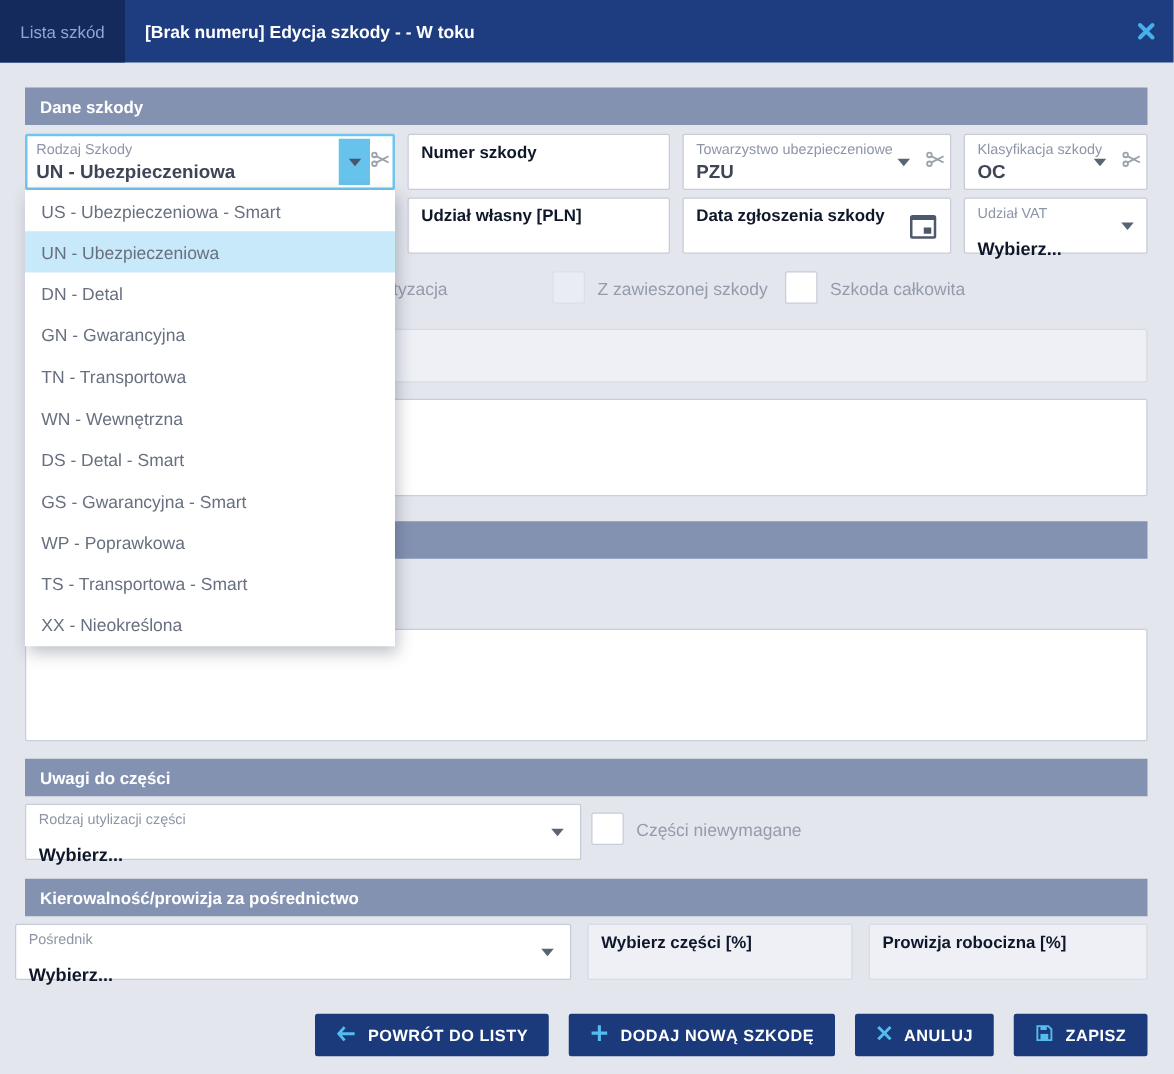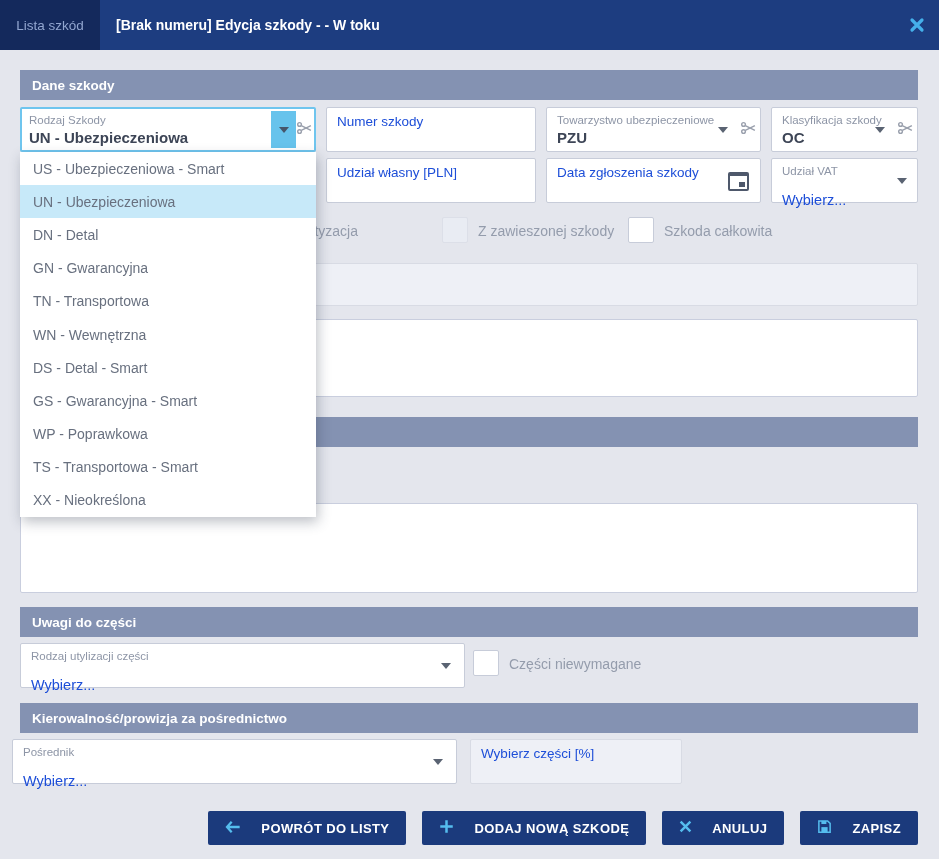--- a/index.html
+++ b/index.html
@@ -18,21 +18,21 @@
   .sech{position:absolute;left:20px;width:898px;height:30px;background:#8492b2;color:#fff;
     font-size:13.5px;font-weight:bold;display:flex;align-items:center;padding-left:12px;box-sizing:border-box;}
 
   
   .field{position:absolute;box-sizing:border-box;background:#fff;border:1px solid #c7ccd9;border-radius:2px;
     padding:6px 10px;height:45px;}
   .field.gray{background:#eef0f6;border-color:#d8dbe4;}
   .field.focused{border:2px solid #6fc5ee;padding:5px 7px;}
   .flabel{font-size:11.5px;color:#8d95a6;}
   .fvalue{font-size:15px;font-weight:bold;color:#3d4556;margin-top:3px;}
-  .fph{font-size:13.5px;color:#1d4ed8;}
+  .fph{font-size:13.5px;color:#0f172a;font-weight:bold;}
   .fph.big{font-size:14.5px;margin-top:15px;}
 
   .caret{position:absolute;width:0;height:0;border-left:5px solid transparent;border-right:5px solid transparent;
     border-top:6px solid #5a6372;top:50%;margin-top:-3px;}
   .ddbtn{position:absolute;top:2px;bottom:2px;right:18px;width:25px;background:#67c3ec;
     display:flex;align-items:center;justify-content:center;cursor:pointer;}
   .ddbtn .cbt{width:0;height:0;border-left:5px solid transparent;border-right:5px solid transparent;
     border-top:6px solid #46566b;}
   .scissors{position:absolute;top:50%;transform:translateY(-50%);}
 
@@ -52,21 +52,21 @@
 
   
   .dd{position:absolute;left:20px;top:152px;width:296px;height:365px;background:#fff;z-index:20;
     box-shadow:2px 5px 12px rgba(40,50,70,.30);display:flex;flex-direction:column;}
   .dd-item{flex:1;display:flex;align-items:center;padding-left:13px;font-size:14px;color:#68707f;cursor:pointer;}
   .dd-item.selected{background:#c7e9f9;}
 
   
   .btnrow{position:absolute;top:811px;right:21px;display:flex;gap:16px;}
   .btn{height:34px;background:#1b3a7c;color:#fff;font-weight:bold;font-size:13px;letter-spacing:.4px;
-    display:flex;align-items:center;gap:20px;padding:0 17px;border:none;border-radius:2px;cursor:pointer;
+    display:flex;align-items:center;gap:9px;padding:0 17px;border:none;border-radius:2px;cursor:pointer;
     font-family:inherit;}
 </style>
 </head>
 <body>
 
 <div id="app">
 
   <div class="titlebar">
     <div class="titletab">Lista szkód</div>
     <div class="titletext">[Brak numeru] Edycja szkody - - W toku</div>
@@ -171,20 +171,23 @@
 
   <div class="sech" style="top:703px;">Kierowalność/prowizja za pośrednictwo</div>
 
   <div class="field" style="left:12px;top:739px;width:445px;">
     <div class="flabel">Pośrednik</div>
     <div class="fph big">Wybierz...</div>
     <span class="caret" style="right:13px;"></span>
   </div>
   <div class="field gray" style="left:470px;top:739px;width:212px;">
     <div class="fph">Wybierz części [%]</div>
+  </div>
+  <div class="field gray" style="left:695px;top:739px;width:223px;">
+    <div class="fph">Prowizja robocizna [%]</div>
   </div>
 
   <div class="dd">
     <div class="dd-item">US - Ubezpieczeniowa - Smart</div>
     <div class="dd-item selected">UN - Ubezpieczeniowa</div>
     <div class="dd-item">DN - Detal</div>
     <div class="dd-item">GN - Gwarancyjna</div>
     <div class="dd-item">TN - Transportowa</div>
     <div class="dd-item">WN - Wewnętrzna</div>
     <div class="dd-item">DS - Detal - Smart</div>

